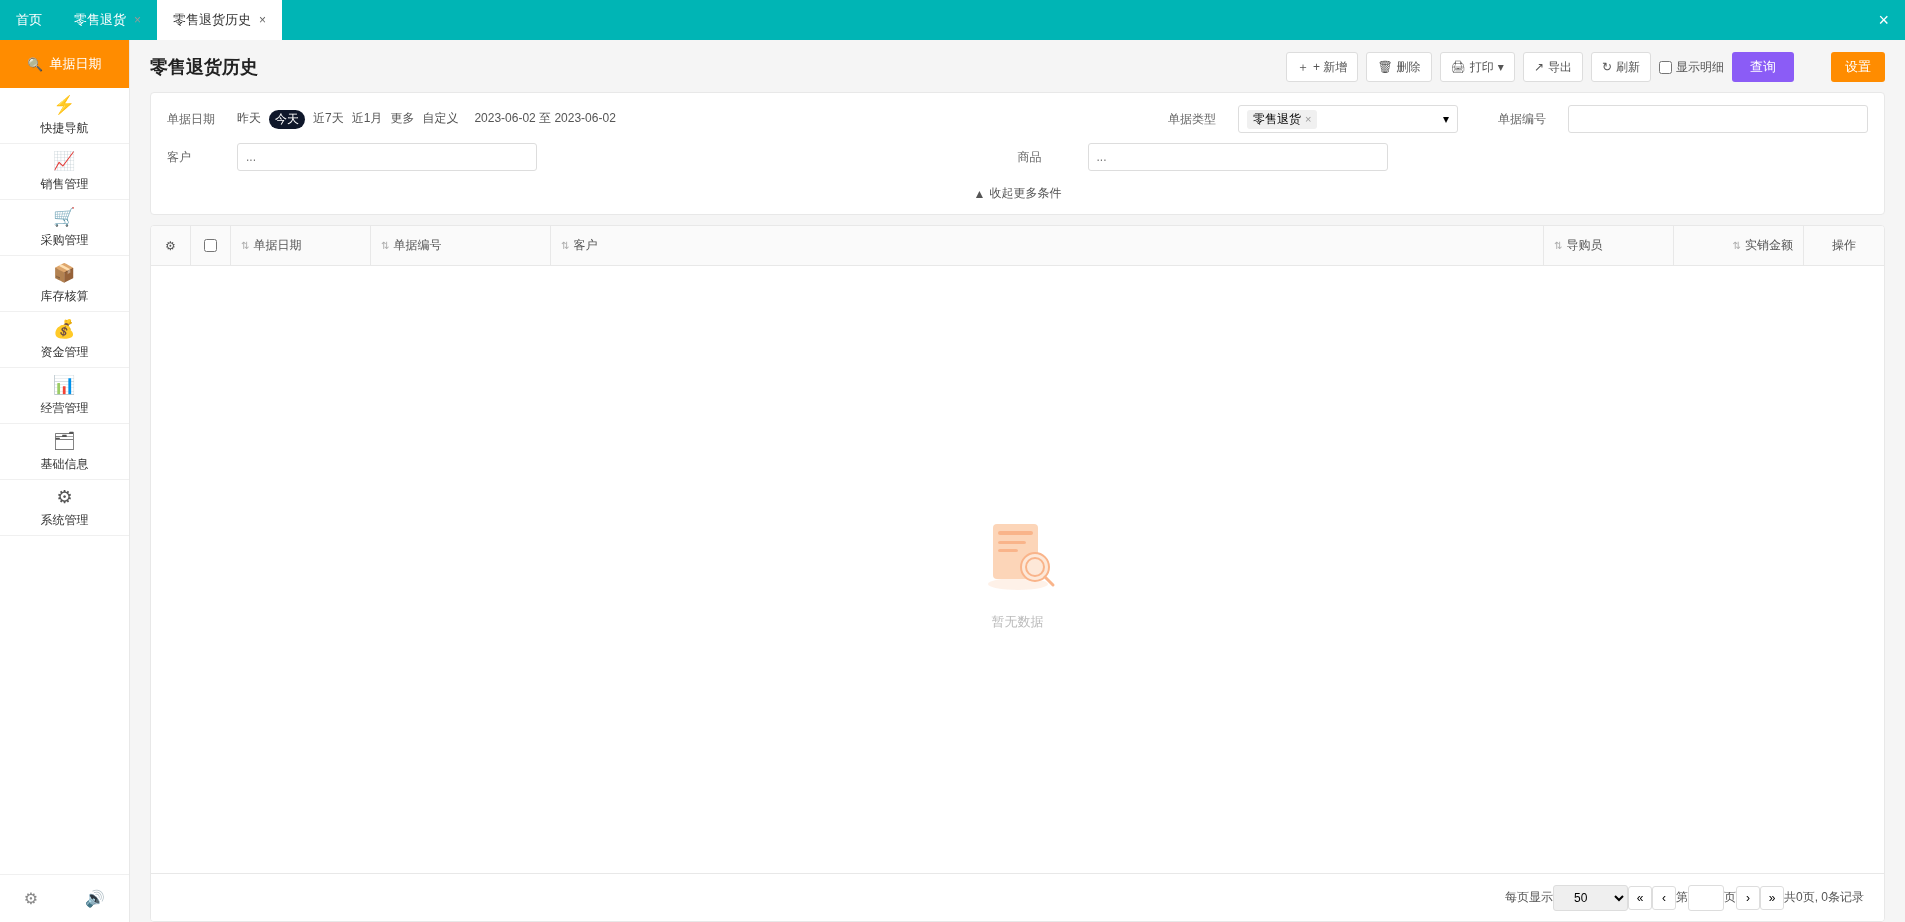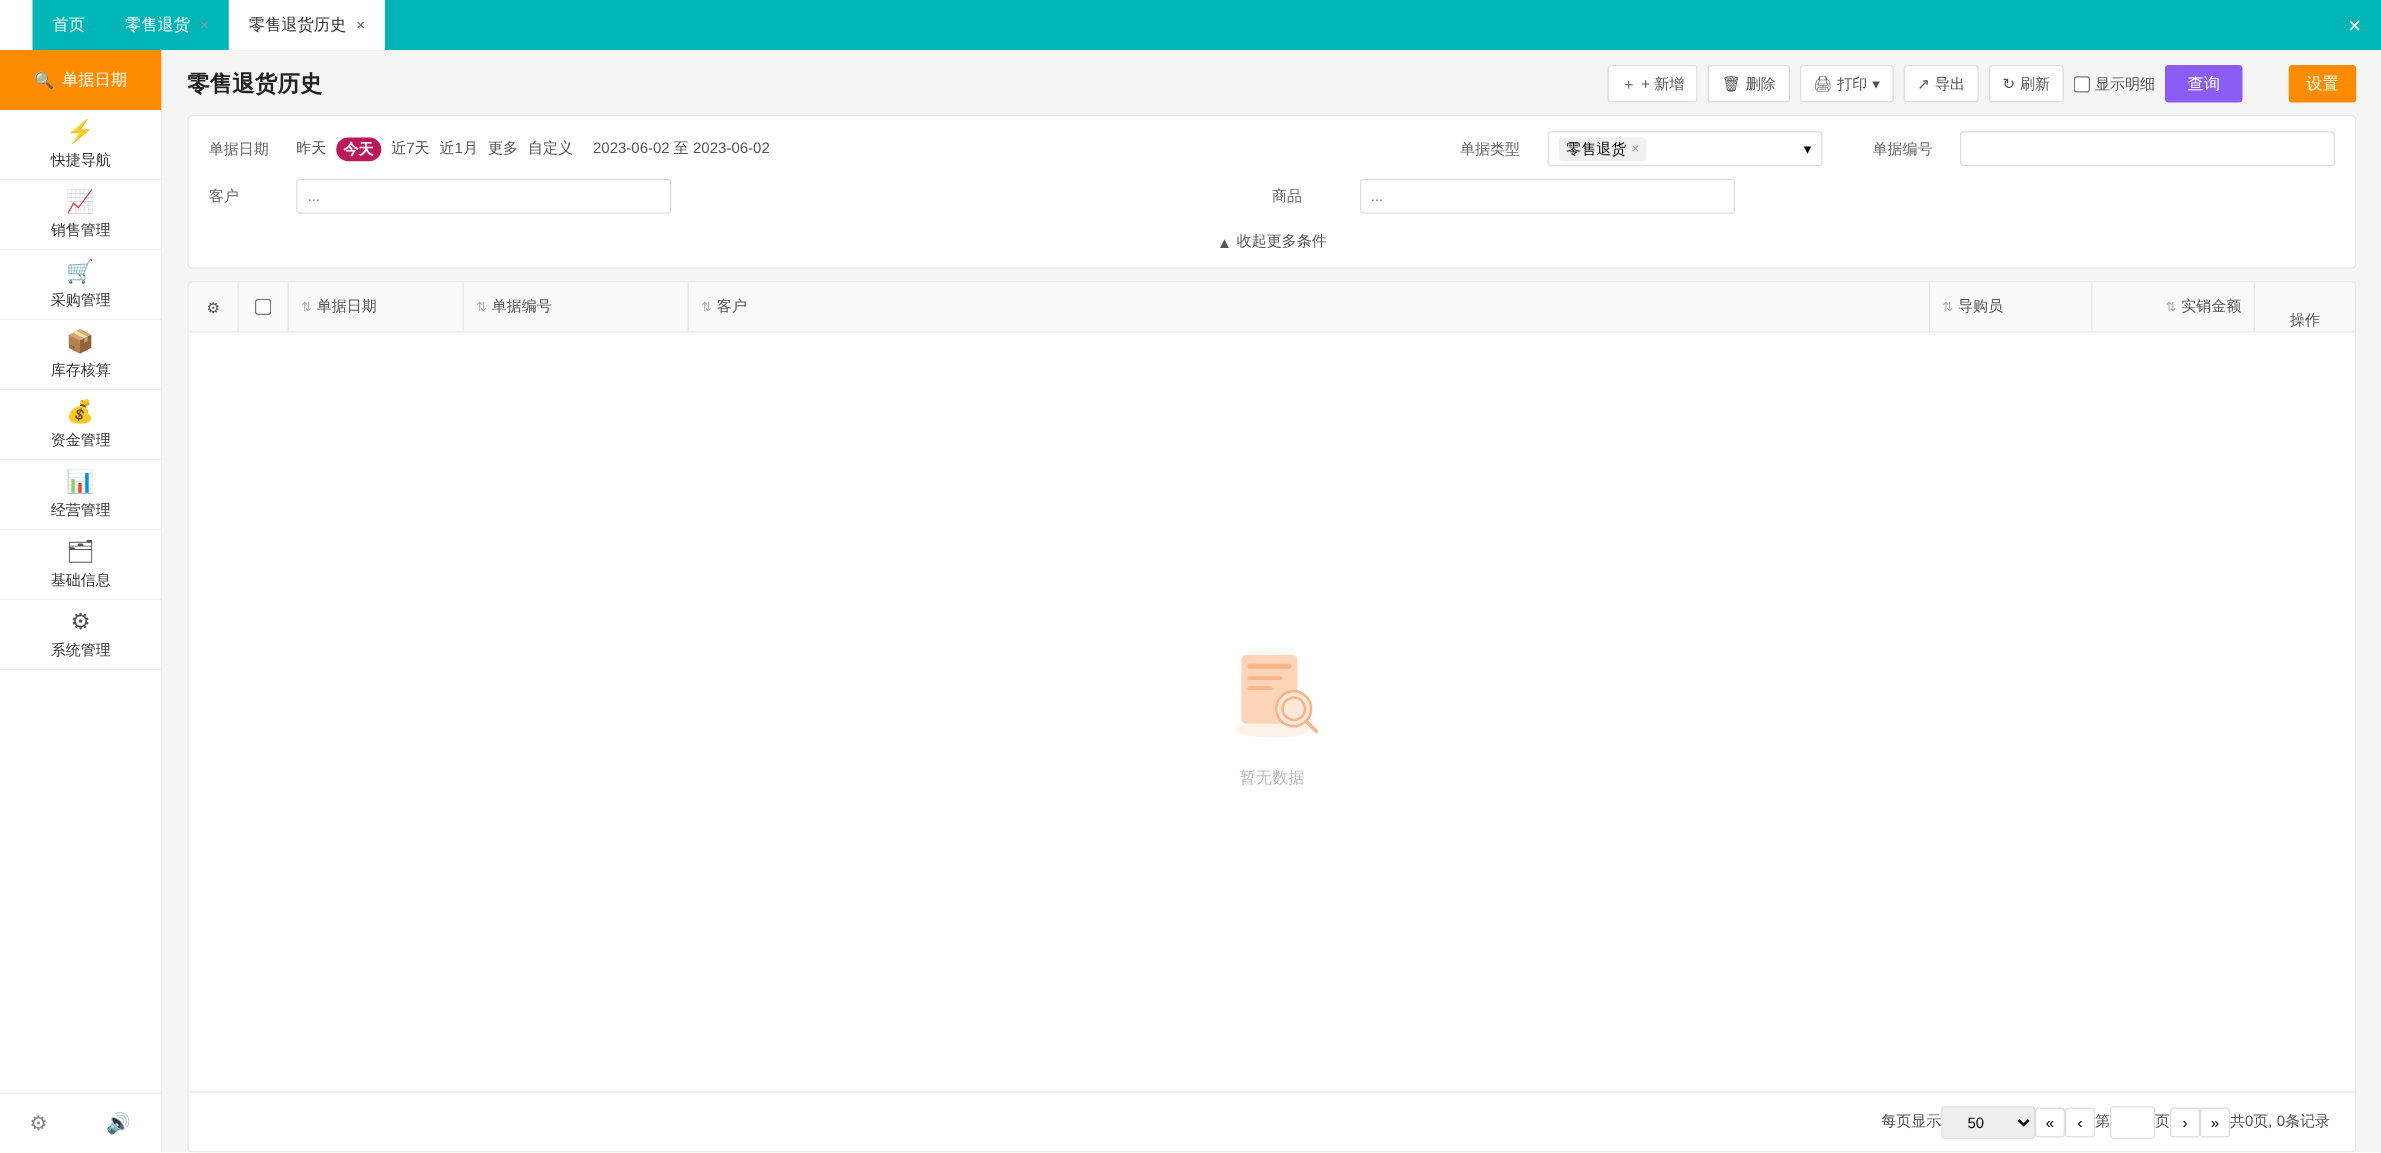--- a/index.html
+++ b/index.html
@@ -6,21 +6,20 @@
     body { width: 1905px; height: 922px; overflow: hidden; display: flex; flex-direction: column; }
 
     
     .top-bar {
       height: 40px;
       background: #00b5b5;
       display: flex;
       align-items: center;
       padding-left: 0;
       position: relative;
-      margin-left: 26px;
     }
     .tab-item {
       height: 40px;
       padding: 0 16px;
       display: flex;
       align-items: center;
       font-size: 13px;
       color: #fff;
       cursor: pointer;
       white-space: nowrap;
@@ -192,25 +191,24 @@
       display: flex;
       gap: 8px;
       font-size: 12px;
       color: #555;
     }
     .date-shortcut {
       cursor: pointer;
       color: #555;
     }
     .date-shortcut.active {
-      background: #be185d;
+      background: #0f172a;
       color: #fff;
       padding: 1px 6px;
       border-radius: 10px;
-      font-weight: bold;
     }
     .filter-date-range {
       font-size: 12px;
       color: #555;
       margin-left: 8px;
     }
     .filter-input {
       flex: 1;
       height: 28px;
       border: 1px solid #ddd;
@@ -298,21 +296,21 @@
       height: 100%;
       border-right: 1px solid #e8e8e8;
       gap: 4px;
       white-space: nowrap;
     }
     .th-cell.date { width: 140px; }
     .th-cell.bill-no { width: 180px; }
     .th-cell.customer { flex: 1; }
     .th-cell.guide { width: 130px; }
     .th-cell.amount { width: 130px; justify-content: flex-end; }
-    .th-cell.action { width: 80px; justify-content: center; border-right: none; align-items: flex-end; }
+    .th-cell.action { width: 80px; justify-content: center; border-right: none; }
     .sort-icon { font-size: 10px; color: #aaa; display: flex; flex-direction: column; }
 
     
     .empty-state {
       flex: 1;
       display: flex;
       flex-direction: column;
       align-items: center;
       justify-content: center;
       color: #bbb;

